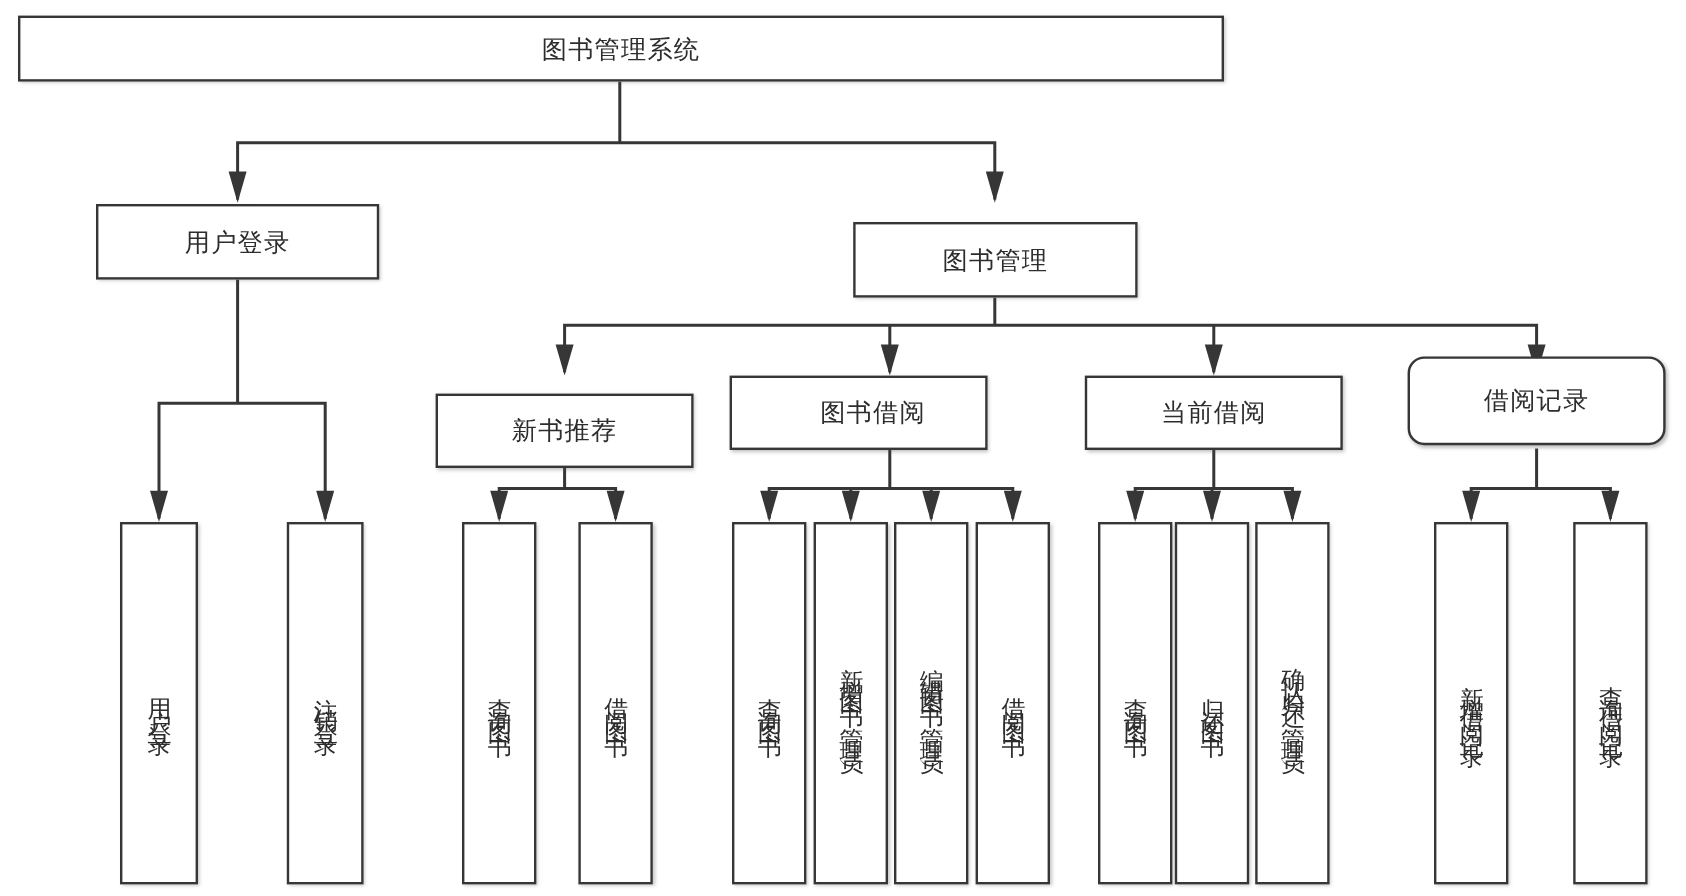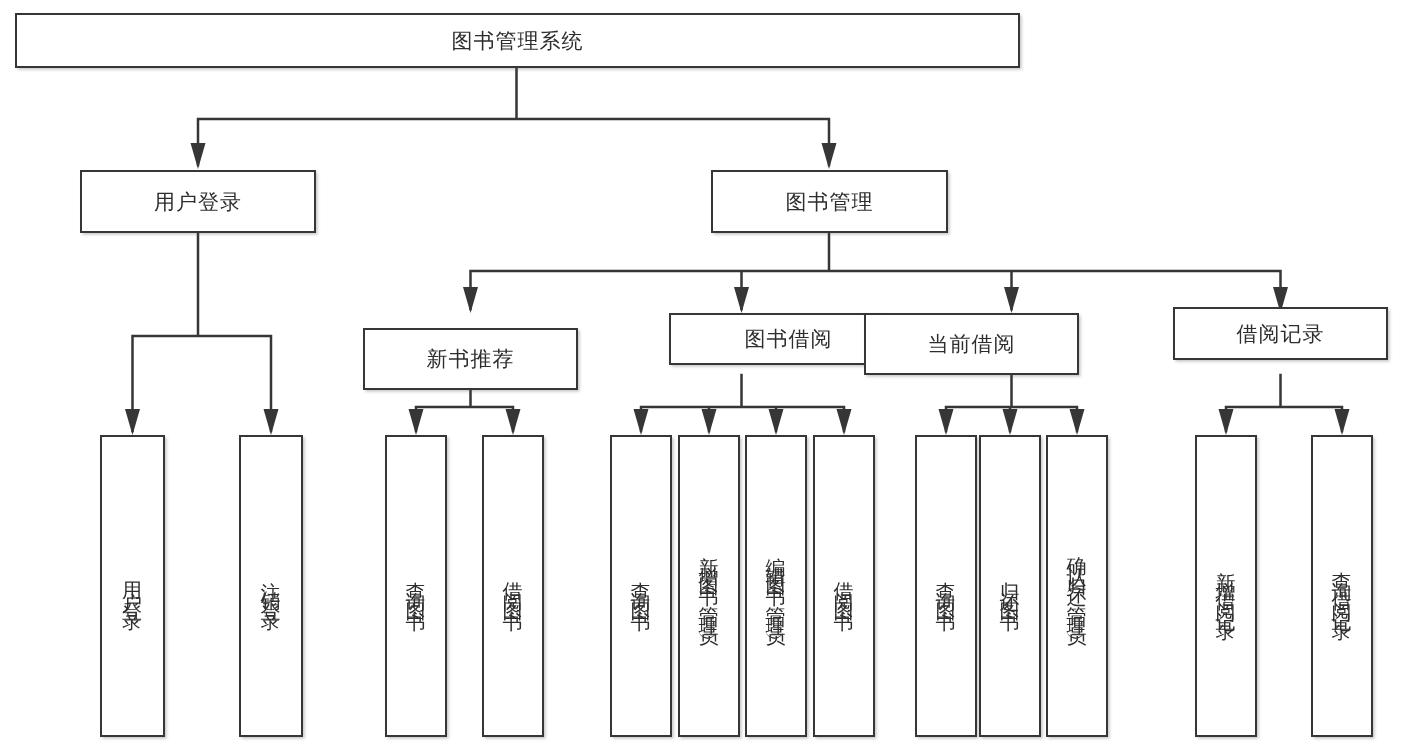--- a/index.html
+++ b/index.html
@@ -50,25 +50,25 @@
     writing-mode: vertical-rl;
     text-orientation: mixed;
     letter-spacing: 10px;
     line-height: 1;
     white-space: nowrap;
   }
 
   
   #box-root        { left: 15px;   top: 13px;  width: 1005px; height: 55px; }
   #box-user-login  { left: 80px;   top: 170px; width: 236px;  height: 63px; }
-  #box-book-mgmt   { left: 711px;  top: 170px; width: 237px;  height: 63px; }
+  #box-book-mgmt   { left: 711px;  top: 185px; width: 237px;  height: 63px; }
   #box-new-rec     { left: 363px;  top: 313px; width: 215px;  height: 62px; margin-top: 15px; }
-  #box-borrowing   { left: 669px;  top: 313px; width: 215px;  height: 52px; padding-left: 24px; }
-  #box-current     { left: 864px;  top: 313px; width: 215px;  height: 62px; }
-  #box-records     { left: 1173px; top: 307px; width: 215px;  height: 53px; }
+  #box-borrowing   { left: 608px;  top: 313px; width: 215px;  height: 62px; padding-left: 24px; }
+  #box-current     { left: 904px;  top: 313px; width: 215px;  height: 62px; }
+  #box-records     { left: 1173px; top: 297px; width: 215px;  height: 74px; border-radius: 14px; }
 
   
   .node.vert { top: 435px; height: 302px; width: 62px; }
   #leaf-user-login   { left: 100px; width: 65px; }
   #leaf-logout       { left: 239px; width: 64px; }
   #leaf-rec-query    { left: 385px; }
   #leaf-rec-borrow   { left: 482px; }
   #leaf-bb-query     { left: 610px; }
   #leaf-bb-add       { left: 678px; }
   #leaf-bb-edit      { left: 745px; }

